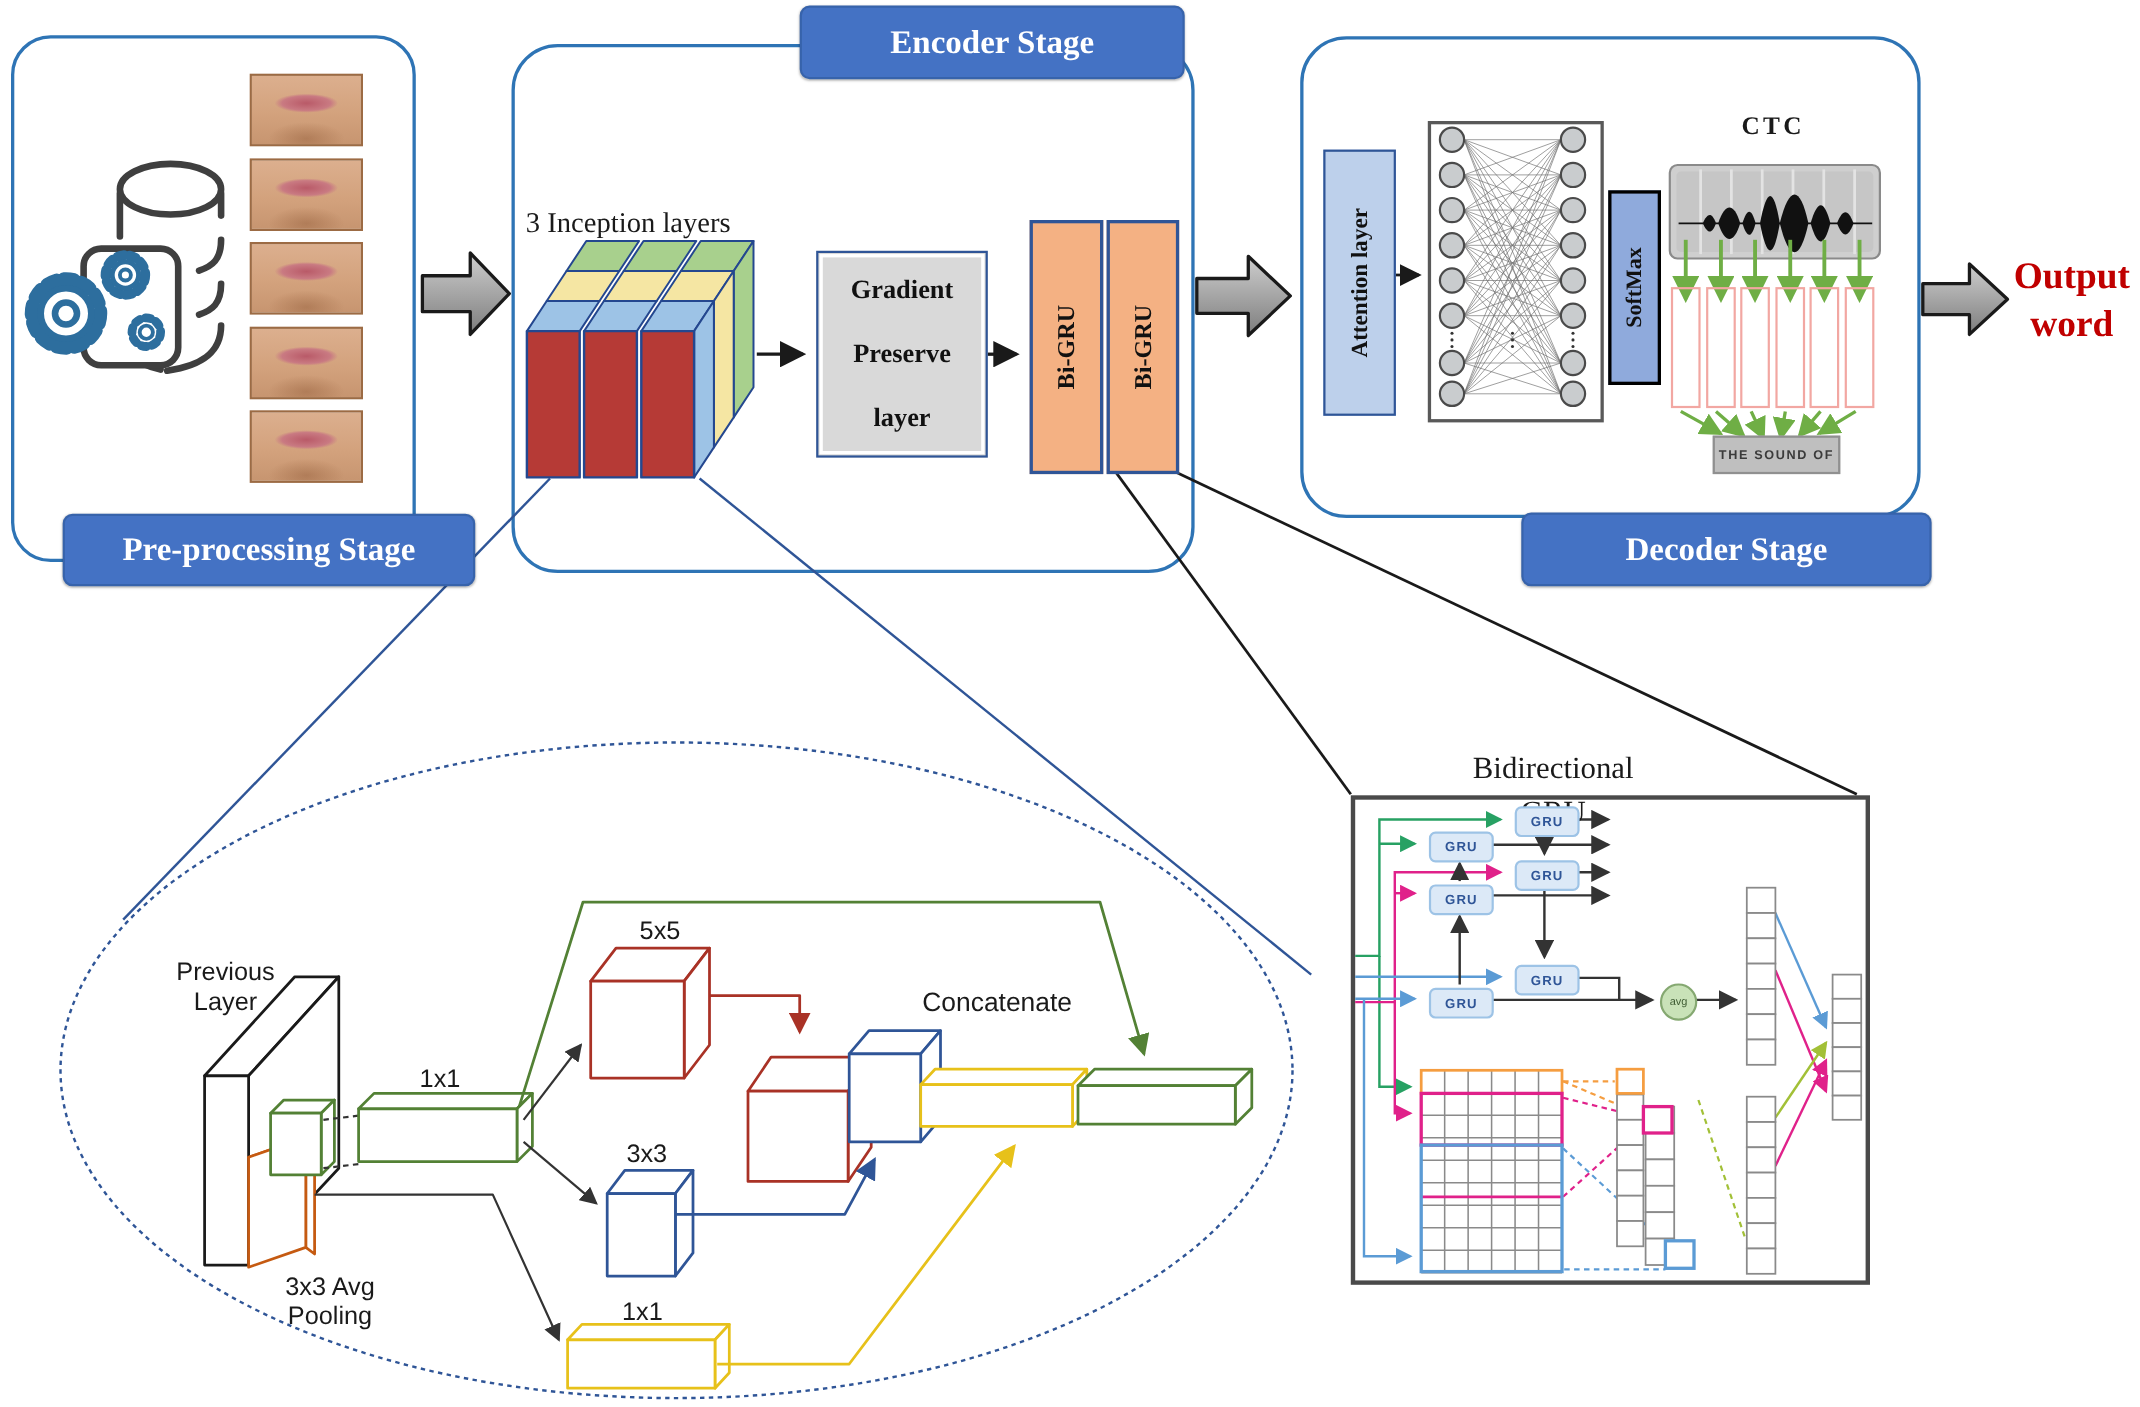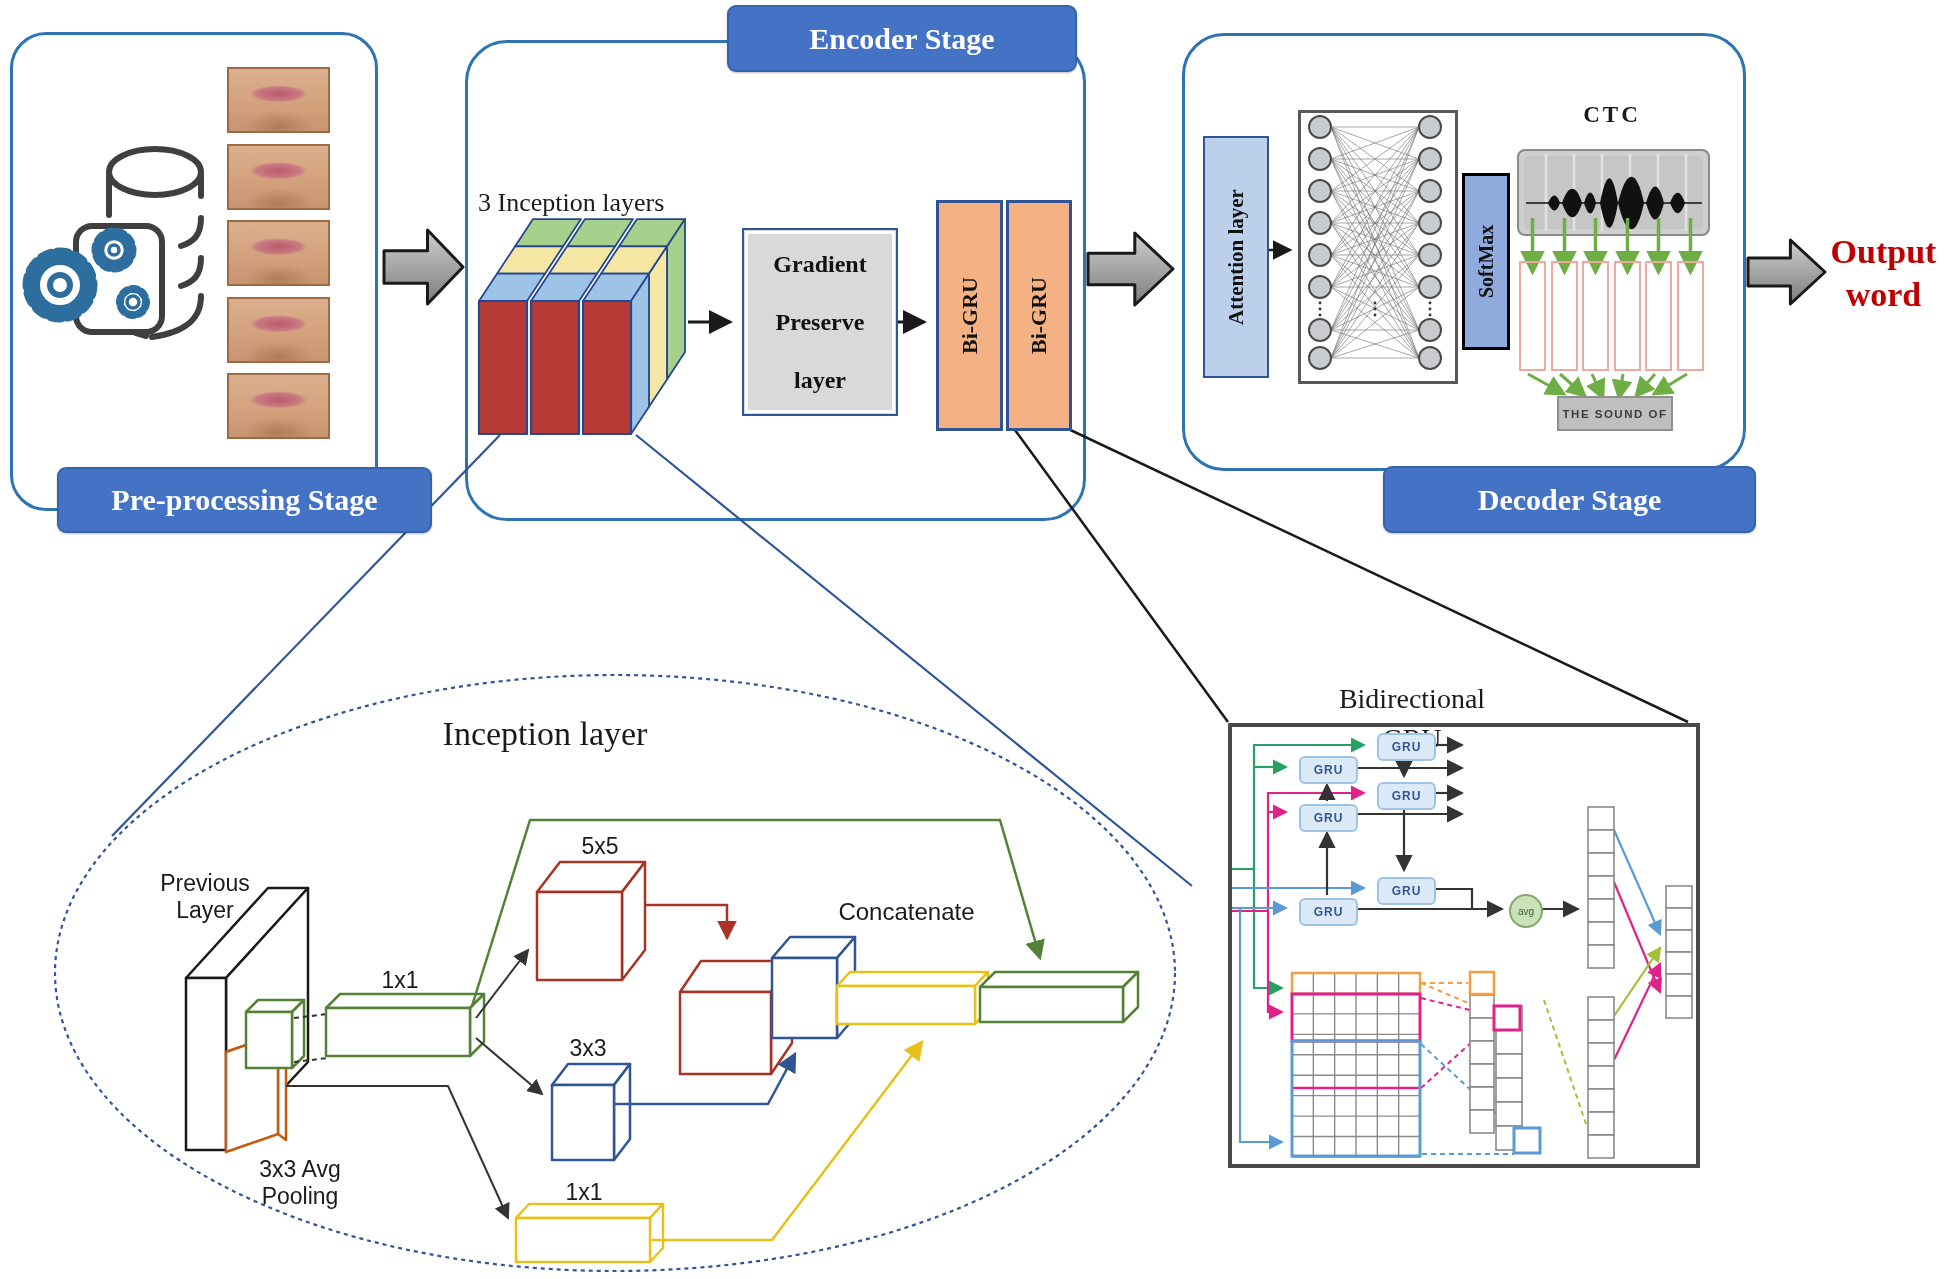--- a/index.html
+++ b/index.html
@@ -470,21 +470,20 @@
   <div class="vbar sm-bar" style="left:1462px;top:173px;width:42px;height:171px;">SoftMax</div>
   <div class="abs center serif" style="left:1567px;top:100px;width:90px;height:30px;font-size:23px;font-weight:bold;letter-spacing:3px;">CTC</div>
   <div class="soundbox" style="left:1557px;top:396px;width:112px;height:31px;">THE SOUND OF</div>
   <div class="banner" style="left:1383px;top:466px;width:369px;height:63px;">Decoder Stage</div>
 
   <div class="abs col serif" style="left:1822px;top:226px;width:123px;height:94px;font-size:34px;font-weight:bold;line-height:43px;color:#C00000;">
     <span>Output</span>
     <span>word</span>
   </div>
 
-  <div class="abs center serif" style="left:420px;top:712px;width:250px;height:44px;font-size:34px;white-space:nowrap;">Inception layer</div>
   <div class="abs col" style="left:138px;top:870px;width:134px;height:54px;font-size:23px;line-height:27px;">
     <span>Previous</span>
     <span>Layer</span>
   </div>
   <div class="abs center" style="left:372px;top:968px;width:56px;height:24px;font-size:23px;">1x1</div>
   <div class="abs center" style="left:572px;top:834px;width:56px;height:24px;font-size:23px;">5x5</div>
   <div class="abs center" style="left:560px;top:1036px;width:56px;height:24px;font-size:23px;">3x3</div>
   <div class="abs center" style="left:556px;top:1180px;width:56px;height:24px;font-size:23px;">1x1</div>
   <div class="abs col" style="left:226px;top:1156px;width:148px;height:54px;font-size:23px;line-height:27px;">
     <span>3x3 Avg</span>

